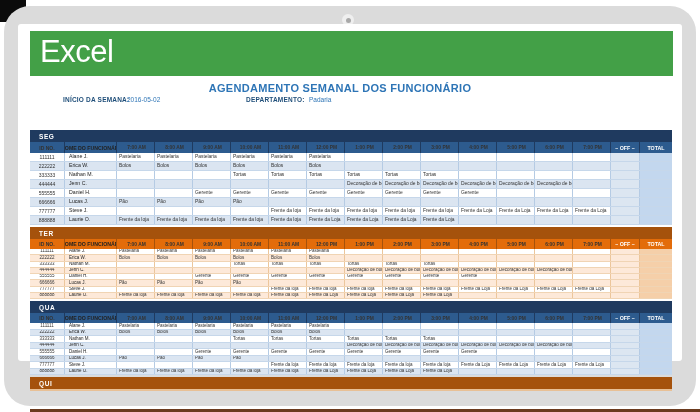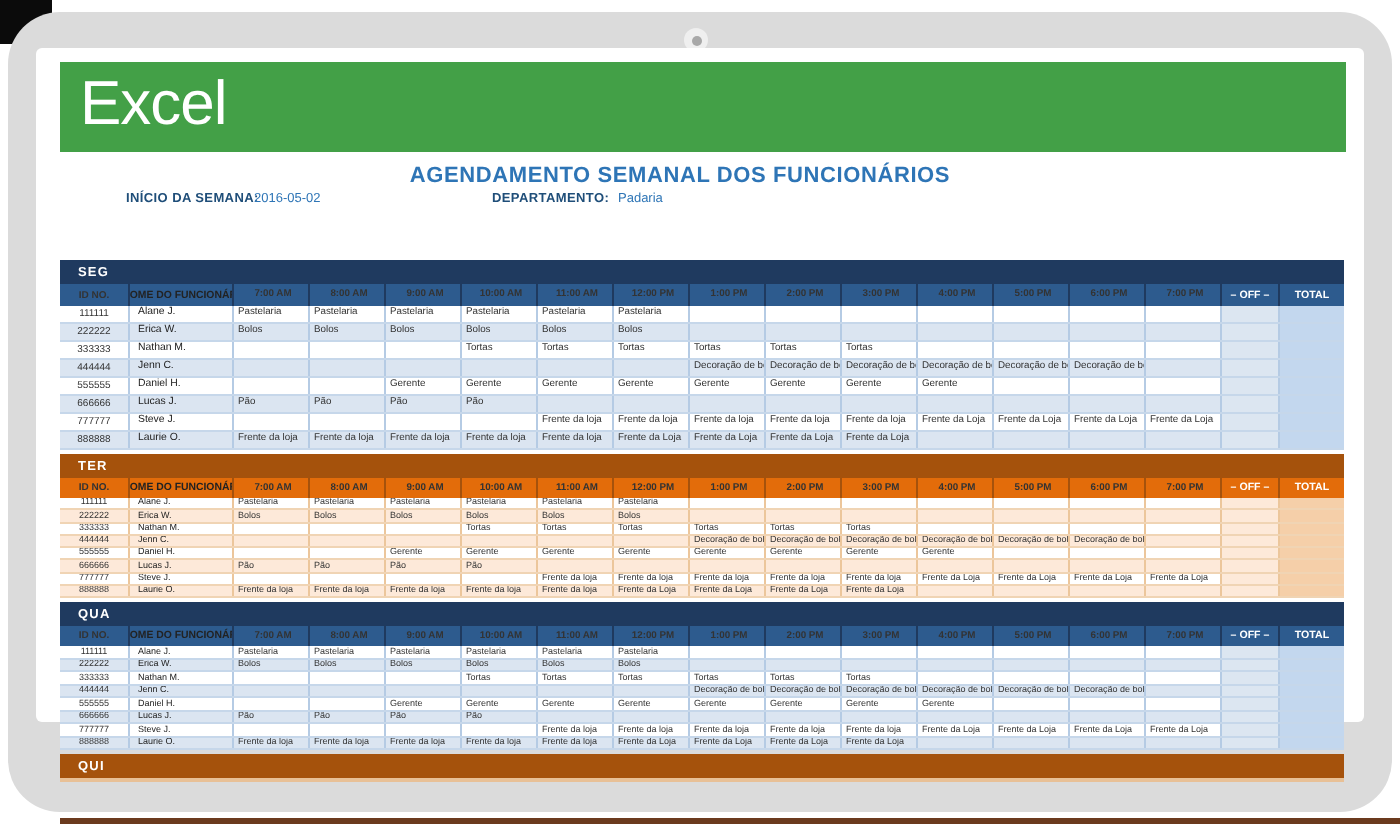--- a/index.html
+++ b/index.html
@@ -61,21 +61,21 @@
 <div class="tablet">
   <div class="camera">
     <div class="camera-inner"></div>
   </div>
 
   <div class="screen">
     <div class="greenbar">
       <span class="logo">Excel</span>
     </div>
 
-    <div class="title">AGENDAMENTO SEMANAL DOS FUNCIONÁRIOS</div>
+    <div class="title">AGENDAMENTO SEMANAL DOS FUNCIONÁRIO</div>
 
     <span class="lbl l1">INÍCIO DA SEMANA:</span>
     <span class="val v1">2016-05-02</span>
     <span class="lbl l2">DEPARTAMENTO:</span>
     <span class="val v2">Padaria</span>
 
     <div class="tables">
         <div class="dtable blue t0">
           <div class="dbar">SEG</div>
           <div class="hrow">

